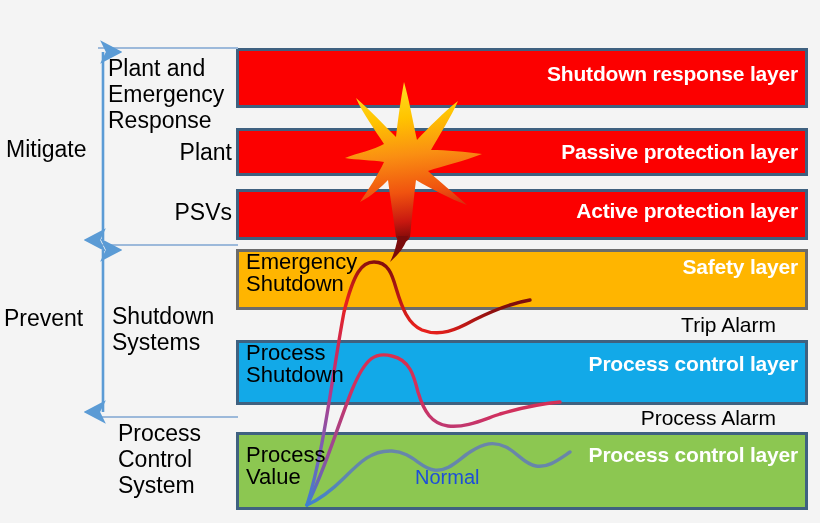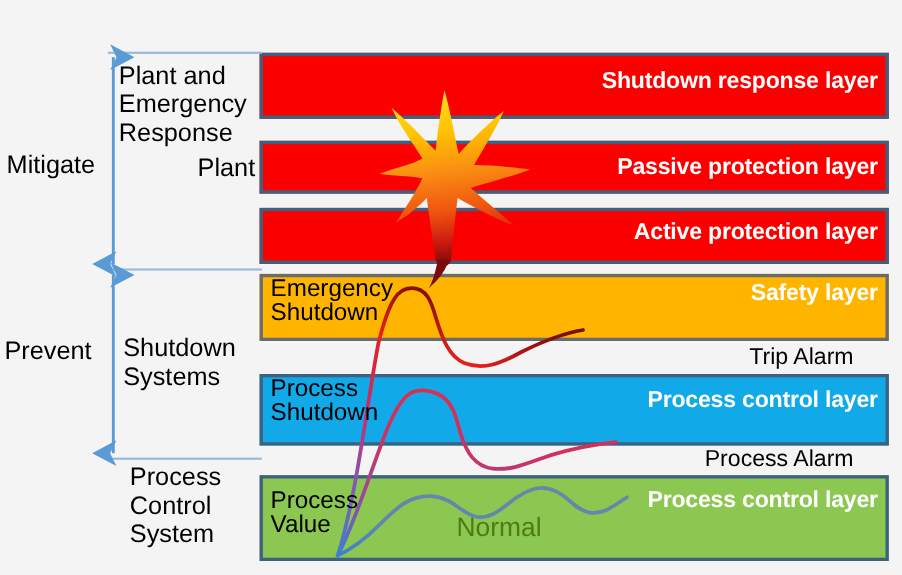--- a/index.html
+++ b/index.html
@@ -62,22 +62,22 @@
     font-size:21px;
     color:#000000;
     white-space:nowrap;
     z-index:6;
     text-align:center;
   }
 
   
   .normal-label{
     position:absolute;
-    font-size:24px;
-    color:#4d7c0f;
+    font-size:20px;
+    color:#1d4ed8;
     white-space:nowrap;
     z-index:8;
   }
 
   
   .rule{
     position:absolute;
     height:2px;
     background:#9cb9da;
     z-index:5;
@@ -124,20 +124,21 @@
   </svg>
 
   <div class="side-text" style="left:6px;top:136px;width:92px;text-align:left;">Mitigate</div>
 
   <div class="side-text" style="left:108px;top:44px;width:130px;text-align:left;margin-top:11px;">Plant and
 Emergency
 Response</div>
 
   <div class="side-text rgt" style="left:108px;top:139px;width:124px;">Plant</div>
 
+  <div class="side-text rgt" style="left:108px;top:199px;width:124px;">PSVs</div>
 
   <div class="side-text" style="left:4px;top:305px;width:96px;text-align:left;">Prevent</div>
 
   <div class="side-text" style="left:112px;top:303px;width:132px;text-align:left;">Shutdown
 Systems</div>
 
   <div class="side-text" style="left:118px;top:420px;width:128px;text-align:left;">Process
 Control
 System</div>
 

